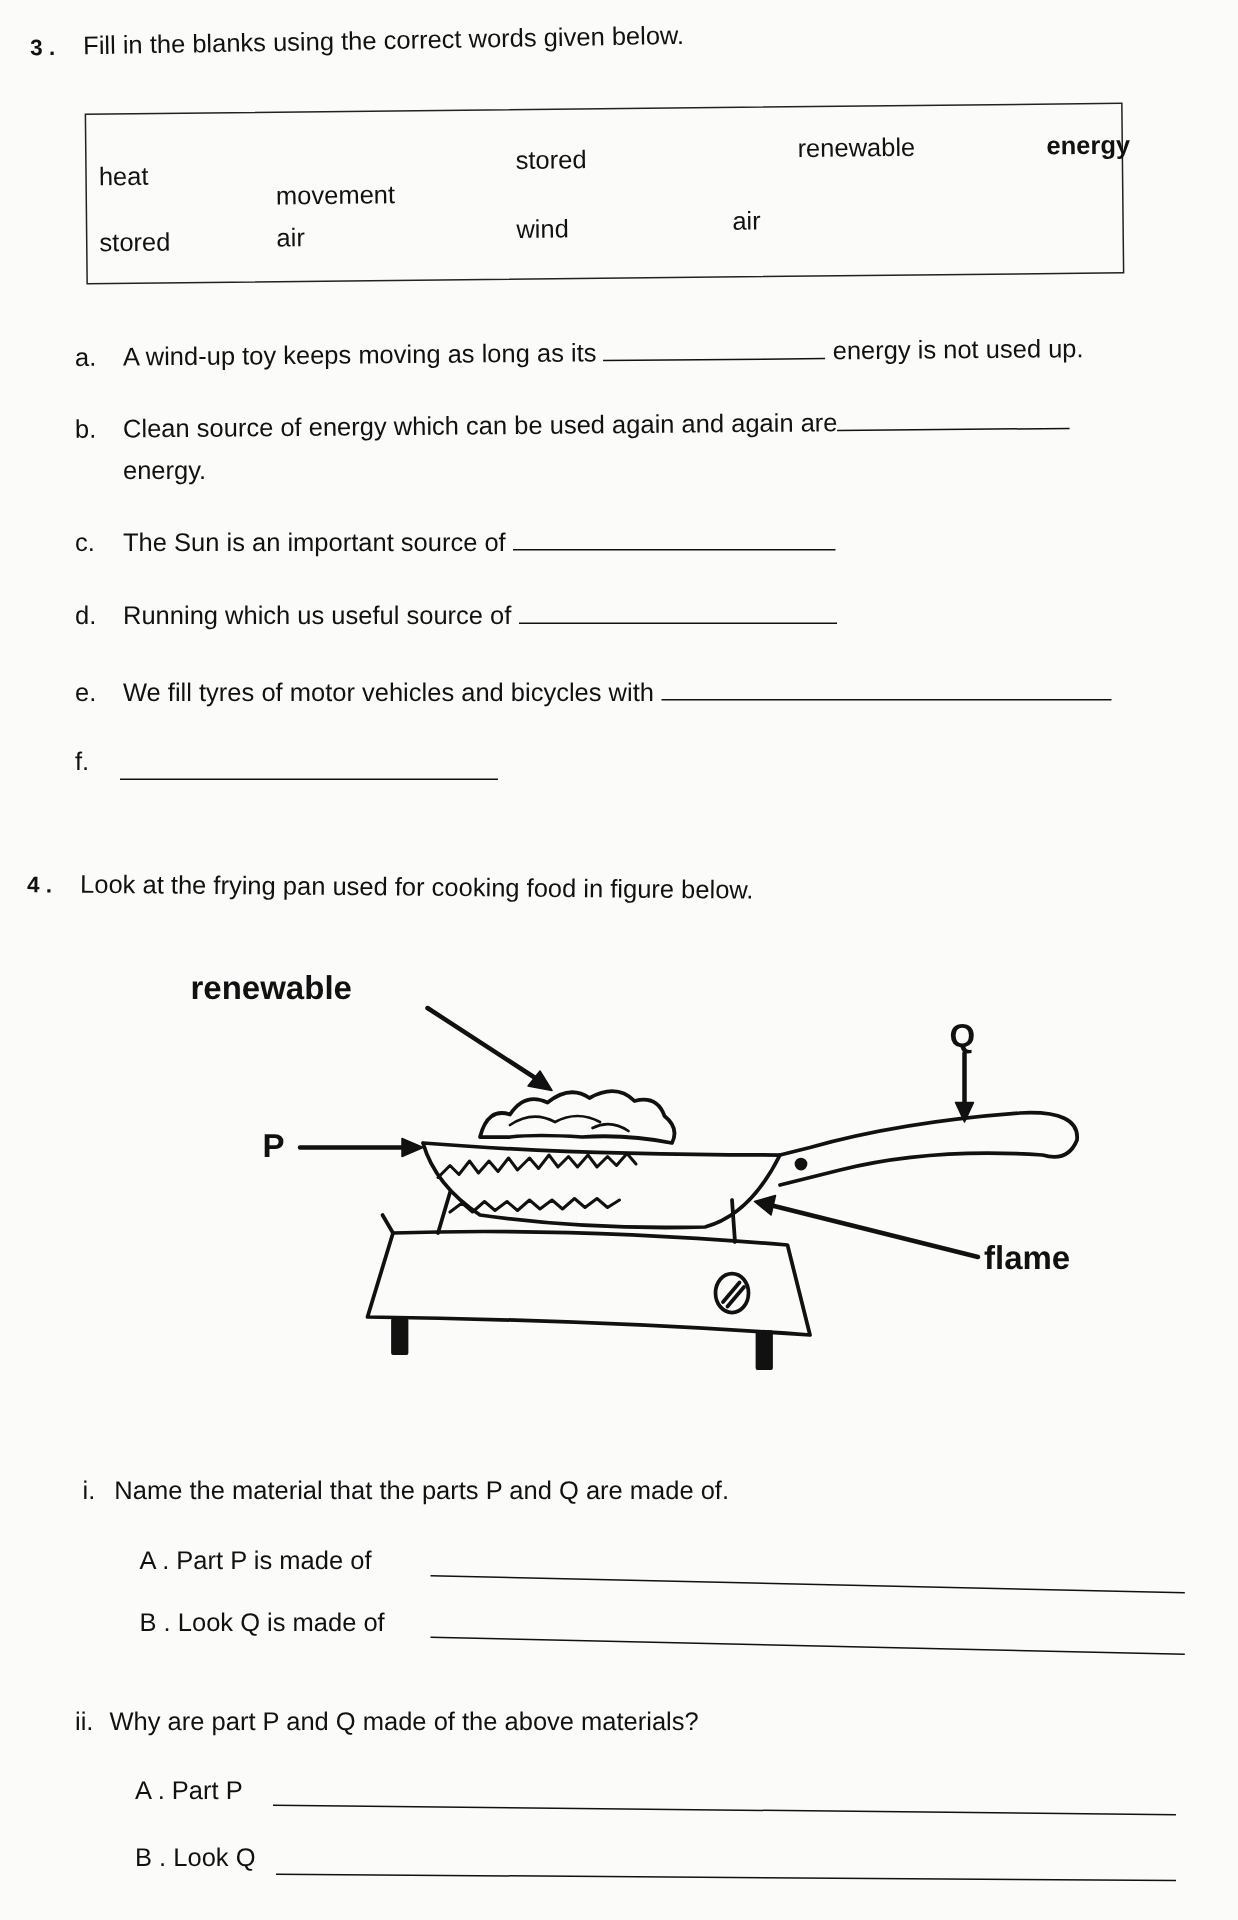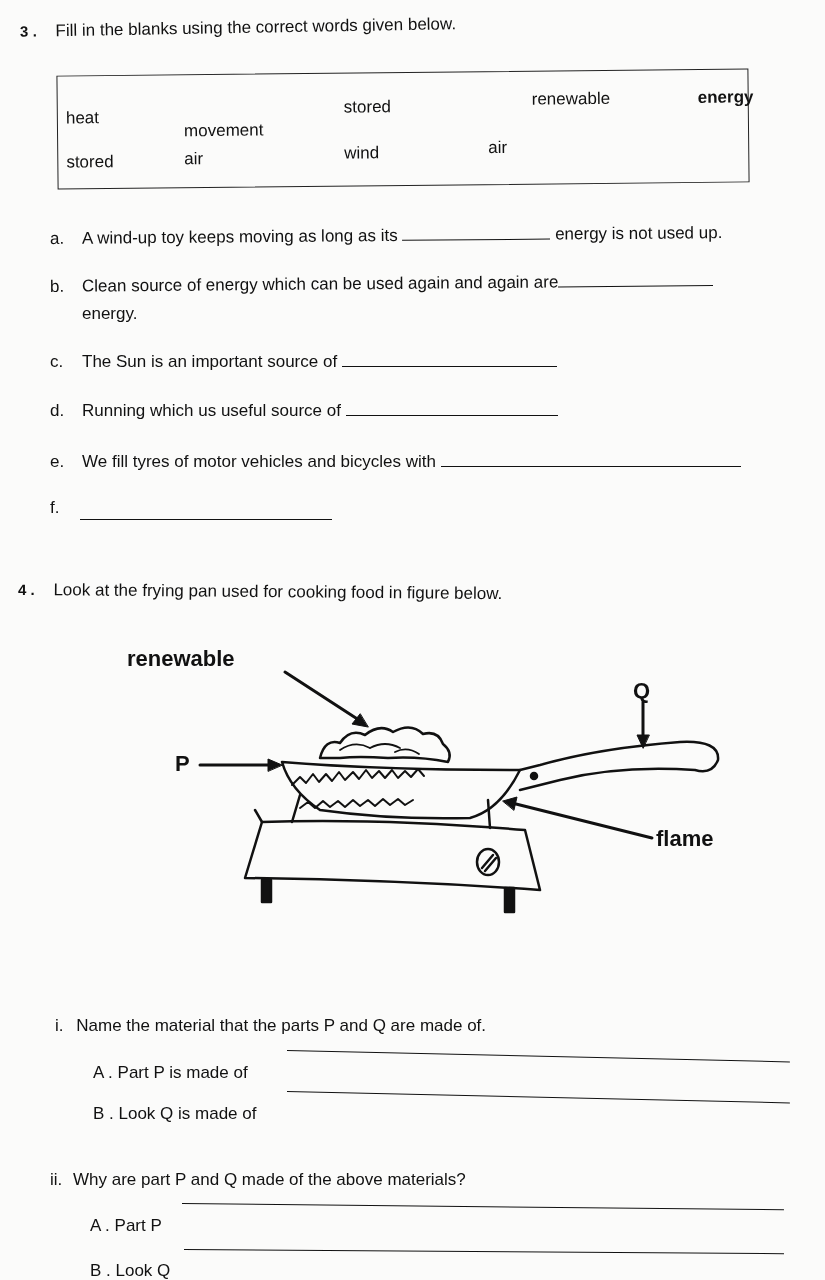--- a/index.html
+++ b/index.html
@@ -16,21 +16,21 @@
   .word-box {
     position: absolute; left: 57px; top: 72px; width: 690px; height: 112px;
     border: 1.5px solid #222; transform: rotate(-0.6deg);
   }
   .word { position: absolute; font-size: 17px; }
   .item { font-size: 17px; }
   .letter { display: inline-block; width: 32px; }
   .blank { display: inline-block; border-bottom: 1.5px solid #111; height: 1px; vertical-align: baseline; }
   .line { position: absolute; border-top: 1.5px solid #111; }
   .fig-label { font-size: 22px; font-weight: bold; }
-  .sub { font-size: 17px; margin-top: 32px; }
+  .sub { font-size: 17px; }
 </style>
 </head>
 <body>
 
 <div class="abs q-title" style="left:20px; top:18px; transform:rotate(-1deg);">
   <span class="q-num">3 .</span>
   <span>Fill in the blanks using the correct words given below.</span>
 </div>
 
 <div class="word-box">

